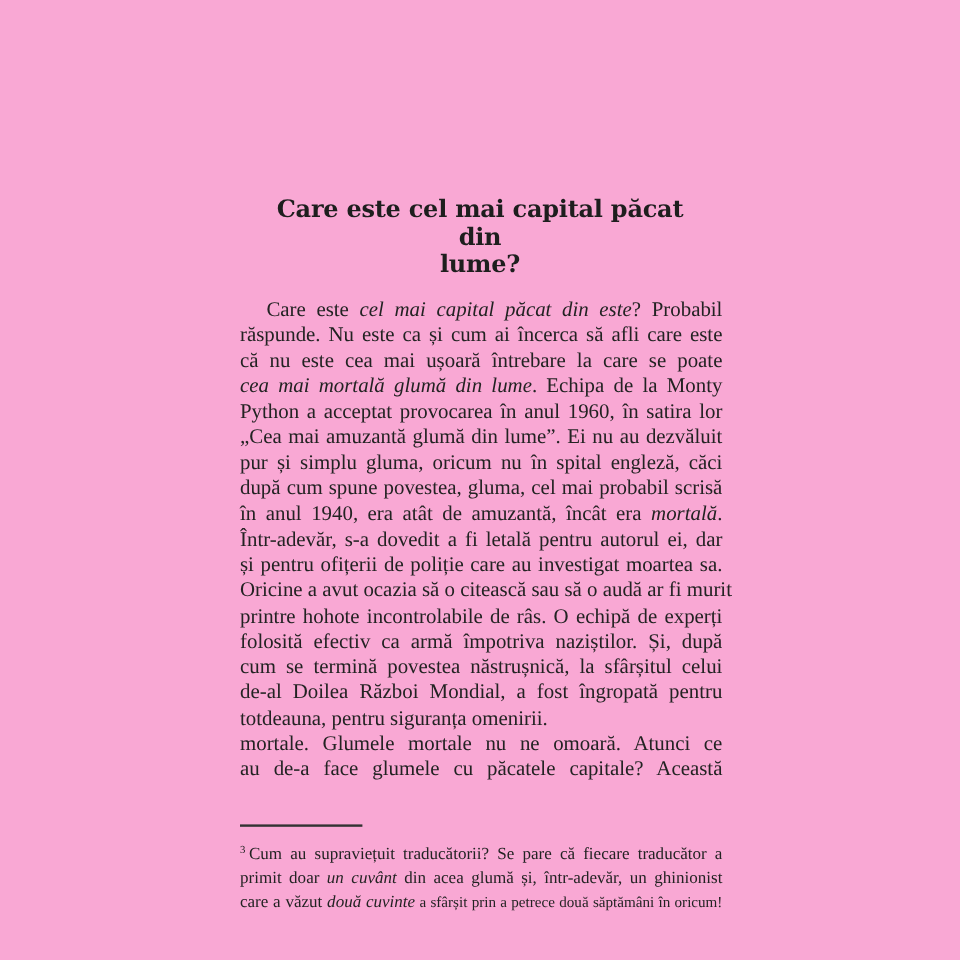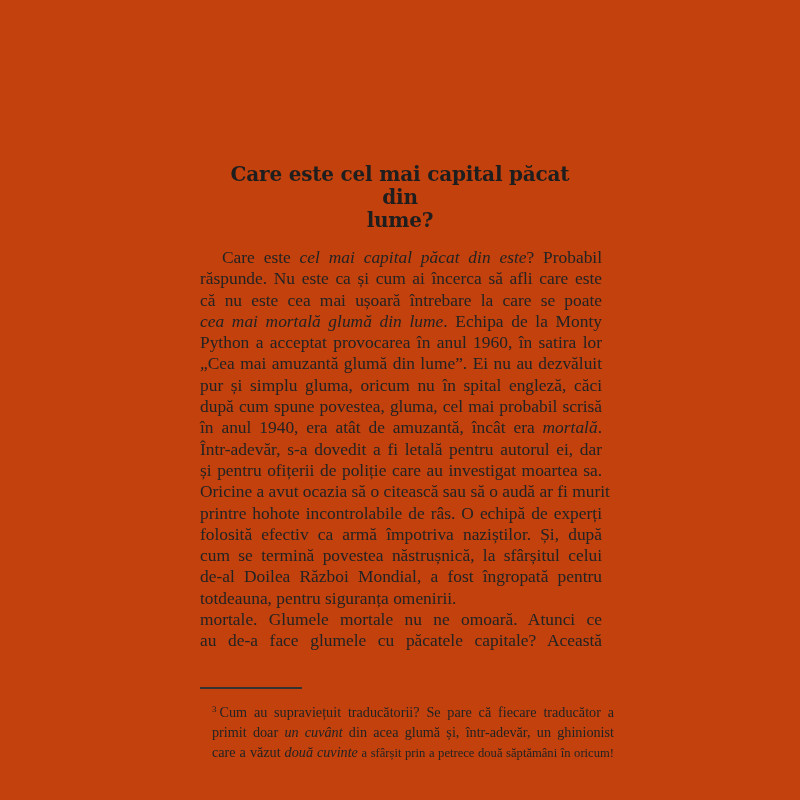--- a/index.html
+++ b/index.html
@@ -12,21 +12,21 @@
       height: 800px;
       position: relative;
       overflow: hidden;
       font-family: "DejaVu Serif", "Liberation Serif", serif;
       color: #222222;
     }
     .page {
       position: absolute;
       left: 0; top: 0;
       width: 800px; height: 800px;
-      background: #c2410c;
+      background: #f9a8d4;
     }
     .title {
       position: absolute;
       left: 215px;
       top: 163px;
       width: 370px;
       text-align: center;
       font-family: "DejaVu Serif", "Liberation Serif", serif;
       font-weight: bold;
       font-size: 20px;
@@ -68,21 +68,21 @@
     .fn-rule {
       position: absolute;
       left: 200px;
       top: 687px;
       width: 102px;
       height: 0;
       border-top: 2px solid #333333;
     }
     .footnote {
       position: absolute;
-      left: 212px;
+      left: 200px;
       top: 702px;
       width: 402px;
       font-family: "Liberation Serif", "DejaVu Serif", serif;
       font-size: 14.2px;
       line-height: 20px;
       color: #232323;
     }
     .footnote .line { height: 20px; }
     .footnote .small { font-size: 12.6px; }
     sup.fnmark {

